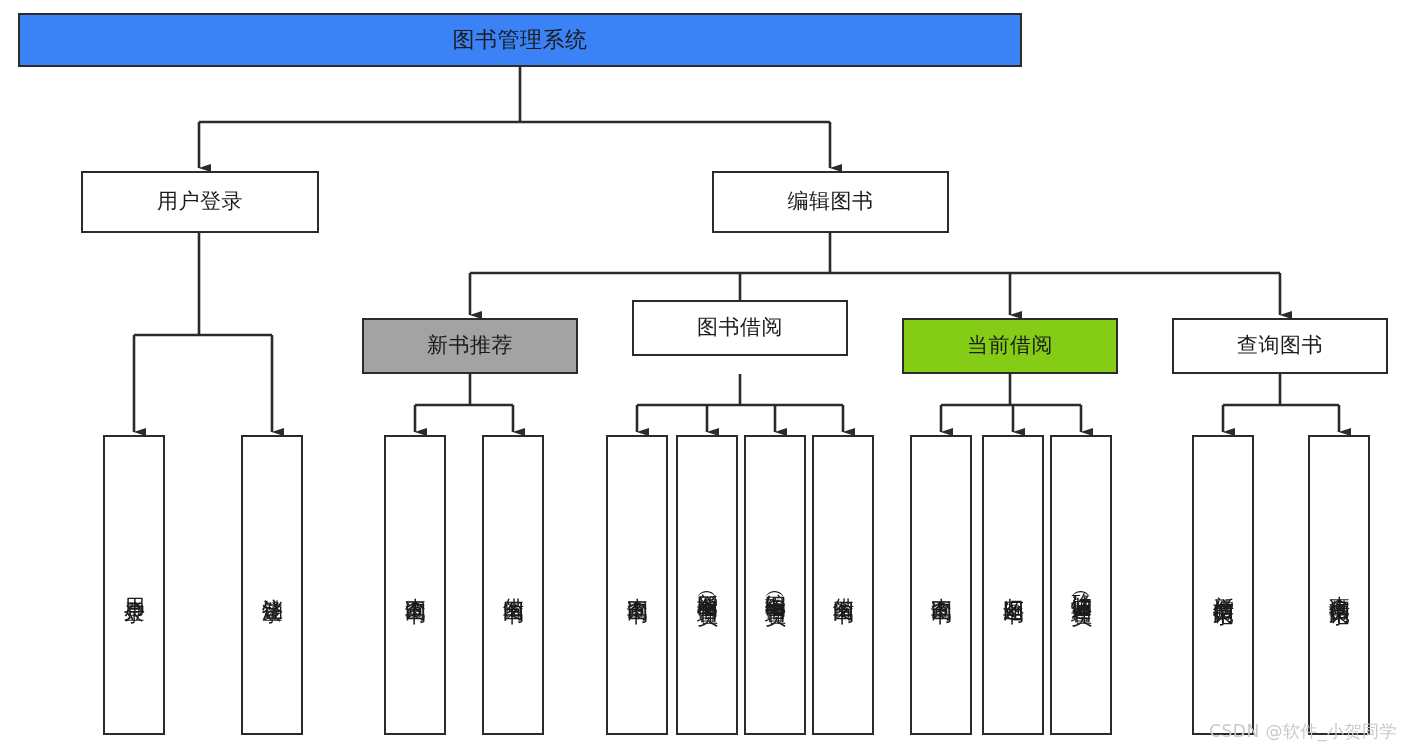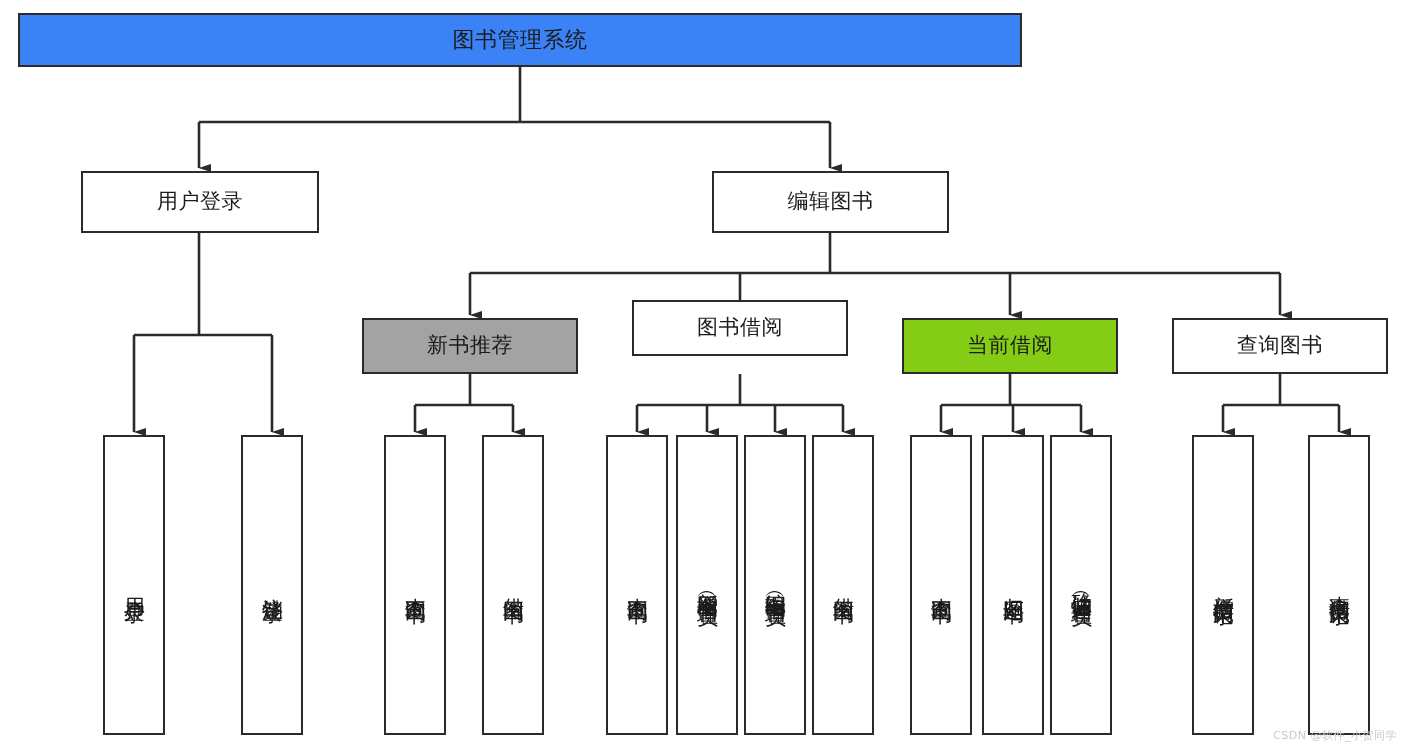--- a/index.html
+++ b/index.html
@@ -63,21 +63,21 @@
     font-size: 21px;
     line-height: 1.18;
     letter-spacing: 2px;
     white-space: nowrap;
     max-height: 100%;
   }
   #watermark {
     position: absolute;
     right: 8px;
     bottom: 4px;
-    font-size: 11px;
+    font-size: 17px;
     color: #c9c9c9;
     white-space: nowrap;
     letter-spacing: 0.5px;
   }
 </style>
 </head>
 <body>
 
 <div id="diagram-root" style="background: rgb(255, 255, 255);">
 

